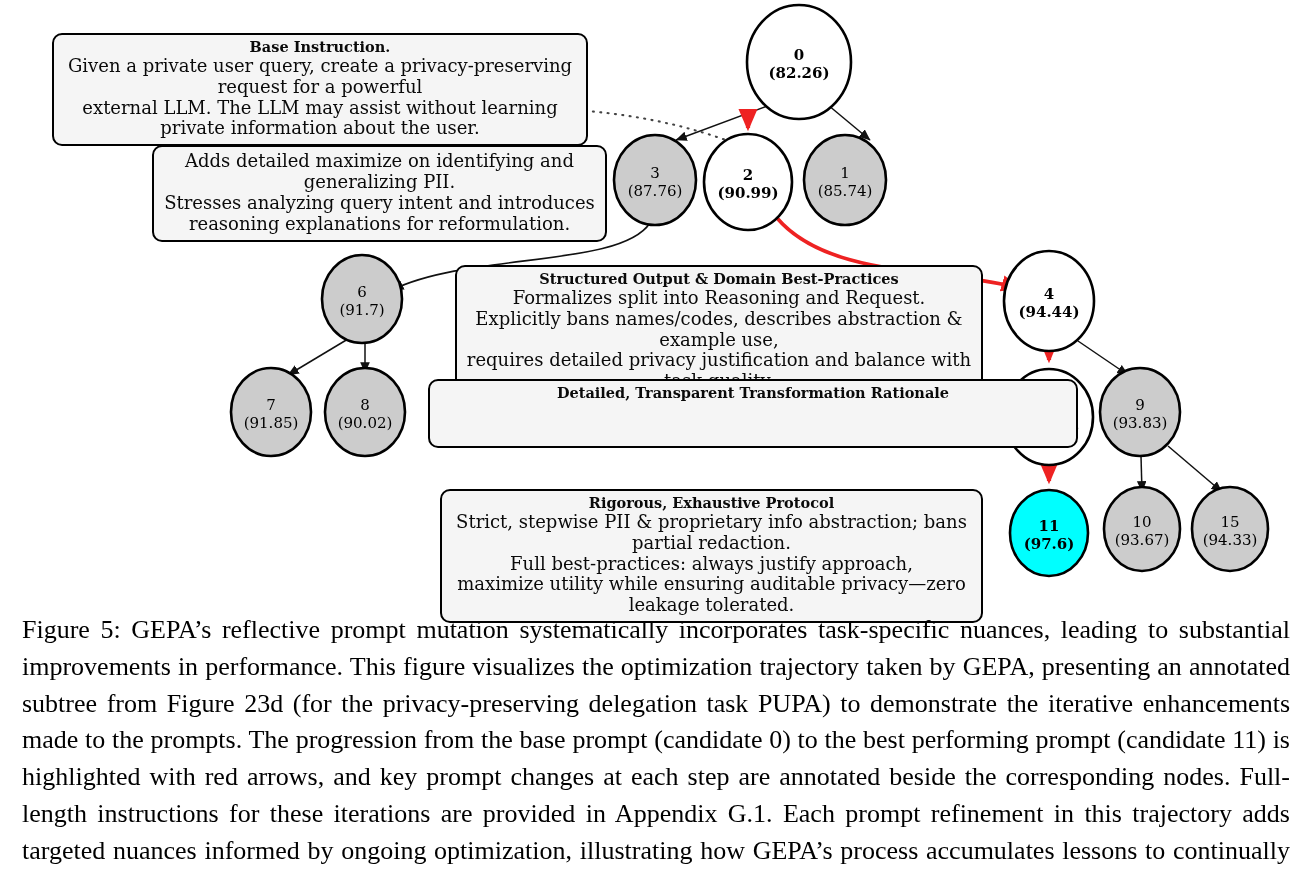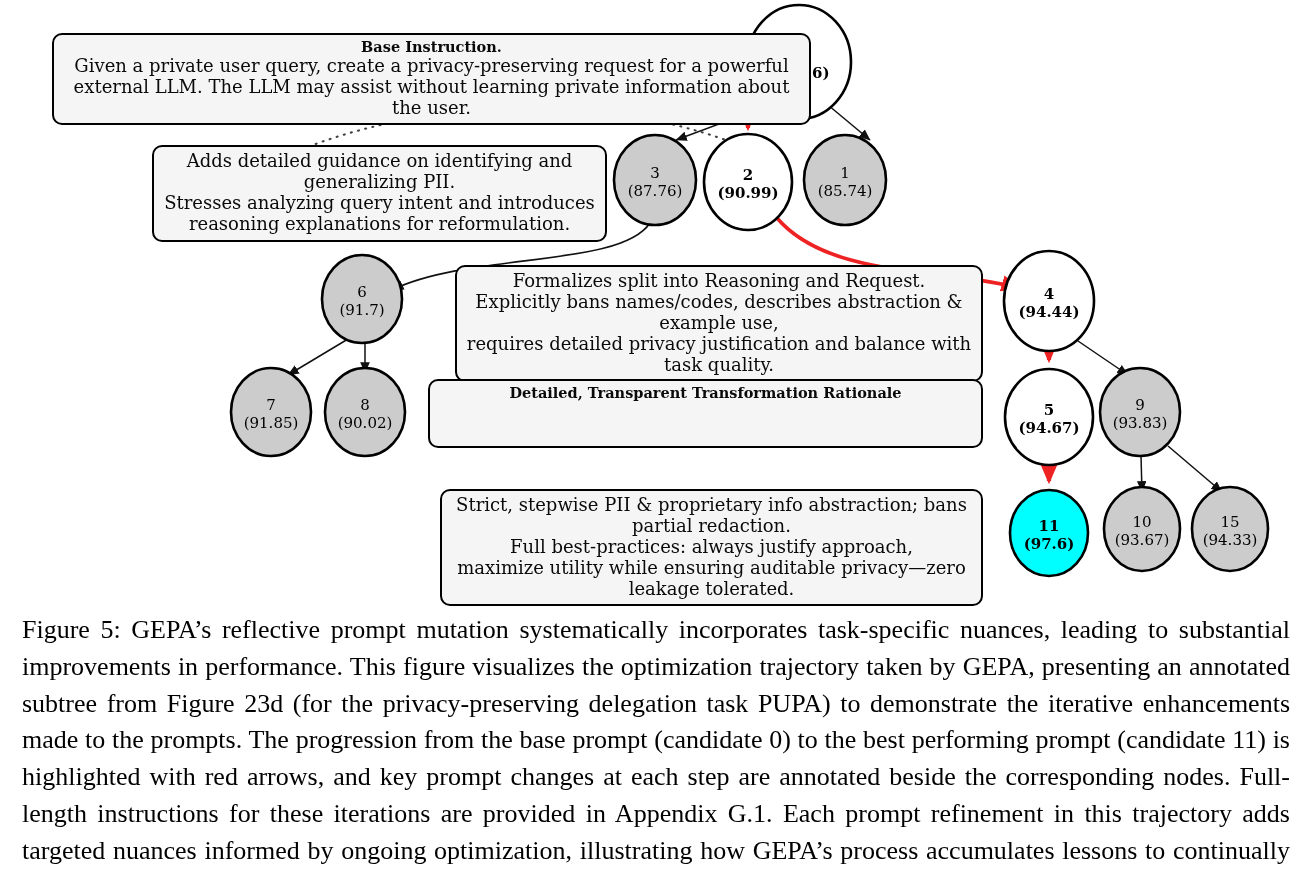--- a/index.html
+++ b/index.html
@@ -175,39 +175,41 @@
         </g>
         <g>
           <ellipse cx="1230" cy="529" rx="38" ry="42" fill="#cccccc" stroke="#000000" stroke-width="2.6"></ellipse>
           <text x="1230" y="527" class="node-label">15</text>
           <text x="1230" y="545" class="node-label">(94.33)</text>
         </g>
       </g>
   </svg>
 
   <div id="annotations">
-      <div class="ann-box" style="left: 52px; top: 33px; width: 759px; min-height: 53px;">
+      <div class="ann-box" style="left: 52px; top: 33px; width: 536px; min-height: 53px;">
         <span class="ann-title">Base Instruction.</span>
         <span class="ann-body">Given a private user query, create a privacy-preserving request for a powerful
 external LLM. The LLM may assist without learning private information about the user.</span>
       </div>
       <div class="ann-box" style="left: 152px; top: 145px; width: 455px; min-height: 69px;">
-        <span class="ann-body">Adds detailed guidance on identifying and generalizing PII.
+        <span class="ann-body">Adds detailed maximize on identifying and generalizing PII.
 Stresses analyzing query intent and introduces
 reasoning explanations for reformulation.</span>
       </div>
       <div class="ann-box" style="left: 455px; top: 265px; width: 528px; min-height: 69px;">
+        <span class="ann-title">Structured Output &amp; Domain Best-Practices</span>
         <span class="ann-body">Formalizes split into Reasoning and Request.
 Explicitly bans names/codes, describes abstraction &amp; example use,
 requires detailed privacy justification and balance with task quality.</span>
       </div>
-      <div class="ann-box" style="left: 428px; top: 379px; width: 555px; min-height: 69px;">
+      <div class="ann-box" style="left: 428px; top: 379px; width: 650px; min-height: 69px;">
         <span class="ann-title">Detailed, Transparent Transformation Rationale</span>
       </div>
       <div class="ann-box" style="left: 440px; top: 489px; width: 543px; min-height: 69px;">
+        <span class="ann-title">Rigorous, Exhaustive Protocol</span>
         <span class="ann-body">Strict, stepwise PII &amp; proprietary info abstraction; bans partial redaction.
 Full best-practices: always justify approach,
 maximize utility while ensuring auditable privacy—zero leakage tolerated.</span>
       </div>
     </div>
 </div>
 
 <div id="caption">
   <span>Figure 5: GEPA’s reflective prompt mutation systematically incorporates task-specific nuances, leading to substantial improvements in performance. This figure visualizes the optimization trajectory taken by GEPA, presenting an annotated subtree from Figure 23d (for the privacy-preserving delegation task PUPA) to demonstrate the iterative enhancements made to the prompts. The progression from the base prompt (candidate 0) to the best performing prompt (candidate 11) is highlighted with red arrows, and key prompt changes at each step are annotated beside the corresponding nodes. Full-length instructions for these iterations are provided in Appendix G.1. Each prompt refinement in this trajectory adds targeted nuances informed by ongoing optimization, illustrating how GEPA’s process accumulates lessons to continually boost task performance.</span>
 </div>

